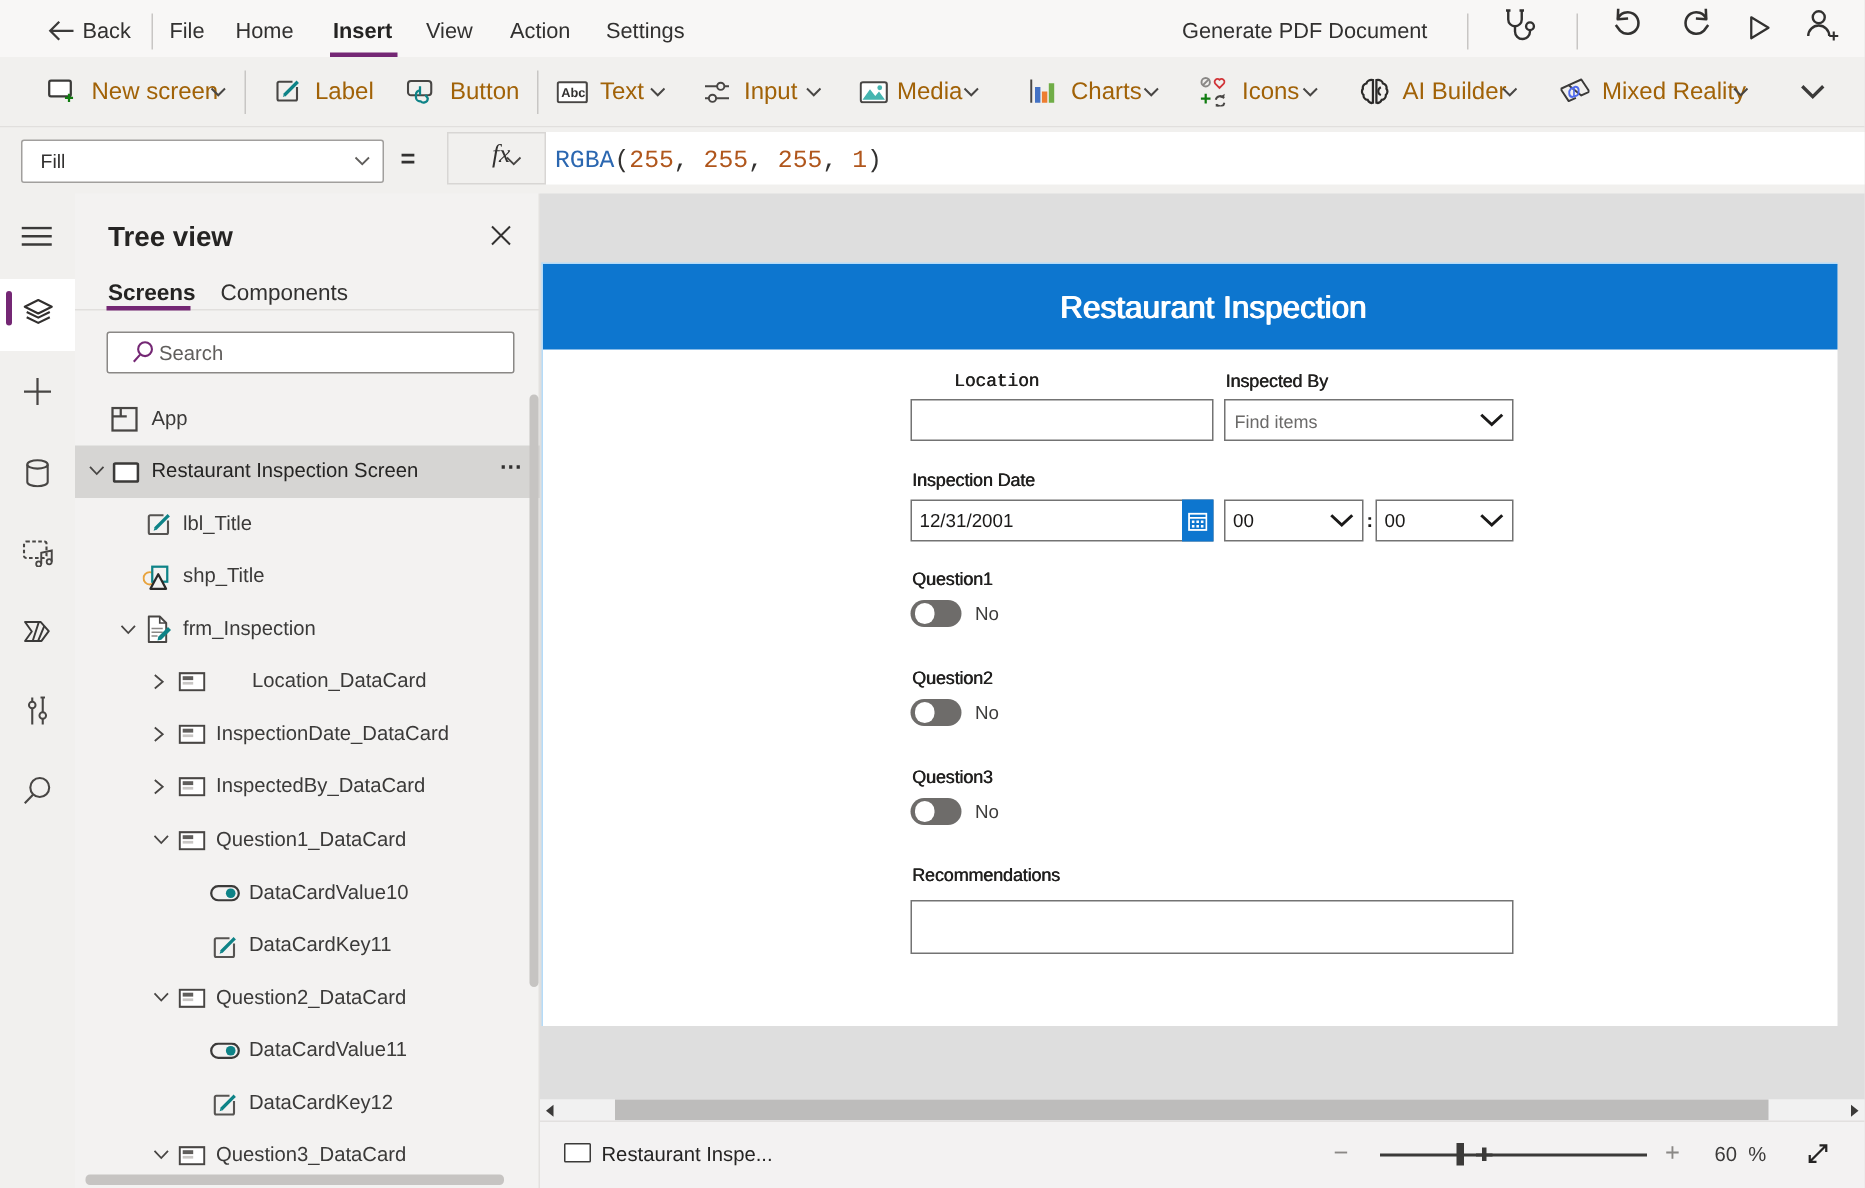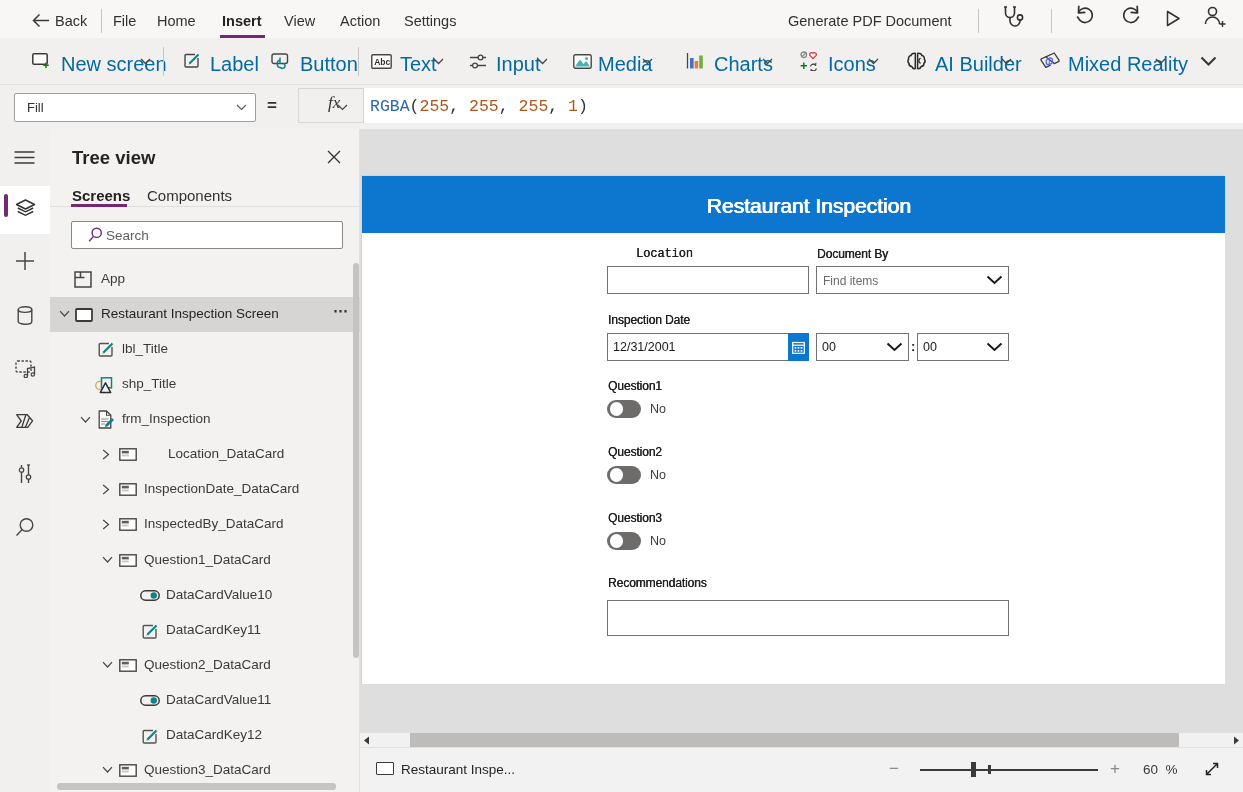--- a/index.html
+++ b/index.html
@@ -53,21 +53,21 @@
 
 <svg class="abs" style="left:1204px;top:6px" width="24" height="24" viewBox="0 0 24 24">
   <circle cx="8.5" cy="5.5" r="4" fill="none" stroke="#323130" stroke-width="1.6"></circle>
   <path d="M1.5 18 a7 7 0 0 1 14 0" fill="none" stroke="#323130" stroke-width="1.6"></path>
   <path d="M18.5 15 L18.5 21 M15.5 18 L21.5 18" stroke="#323130" stroke-width="1.4"></path>
 </svg>
 
 <div class="abs" id="ribbon" style="left:0;top:38px;width:1243px;height:47px;background:#f1f0ee;border-bottom:1px solid #e1dfdd;box-sizing:border-box;"></div>
 <div id="ribbonitems">
 <style>
- .rtxt{position:absolute;top:53px;font-size:20px;color:#0369a1;white-space:nowrap;}
+ .rtxt{position:absolute;top:53px;font-size:16px;color:#a16207;white-space:nowrap;}
  .rsep{position:absolute;top:47px;width:1px;height:29px;background:#c8c6c4;}
  .rchev{position:absolute;top:58px;}
 </style>
 
 <svg class="abs" style="left:32px;top:52px" width="18" height="17" viewBox="0 0 18 17">
   <rect x="0.8" y="1.8" width="14.4" height="10.4" rx="1.2" fill="#fff" stroke="#3b3a39" stroke-width="1.5"></rect>
   <path d="M14 10.5 L14 16 M11.3 13.2 L16.7 13.2" stroke="#107c10" stroke-width="1.5"></path>
 </svg>
 <div class="rtxt" style="left:61px;">New screen</div>
 <svg class="rchev" style="left:140px;" width="11" height="7" viewBox="0 0 11 7">
@@ -422,21 +422,21 @@
 <div class="abs" style="left:362px;top:176px;width:863px;height:57px;background:#0d76cf;"></div>
 <div class="abs" style="left:607px;top:194px;width:404px;text-align:center;font-size:21px;font-weight:400;color:#fff;text-shadow:0.45px 0 0 #fff,-0.45px 0 0 #fff;">Restaurant Inspection</div>
 <div id="form">
 <style>
  .flabel{position:absolute;font-size:12px;font-weight:400;color:#21201f;white-space:nowrap;text-shadow:0.35px 0 0 #21201f;letter-spacing:-0.1px;}
  .fbox{position:absolute;background:#fff;border:1px solid #737373;box-sizing:border-box;}
  .dchev{position:absolute;}
 </style>
 <div class="flabel" style="left:636px;top:247px;font-family:Liberation Mono, monospace;">Location</div>
 <div class="fbox" style="left:607px;top:266px;width:202px;height:28px;"></div>
-<div class="flabel" style="left:817px;top:247px;">Document By</div>
+<div class="flabel" style="left:817px;top:247px;">Inspected By</div>
 <div class="fbox" style="left:816px;top:266px;width:193px;height:28px;"></div>
 <div class="abs" style="left:823px;top:274px;font-size:12px;color:#6b6a69;">Find items</div>
 <svg class="dchev" style="left:986px;top:275px" width="17" height="10" viewBox="0 0 17 10">
       <path d="M1.5 1.5 L8.5 8 L15.5 1.5" fill="none" stroke="#1b1a19" stroke-width="2"></path>
     </svg>
 
 <div class="flabel" style="left:608px;top:313px;">Inspection Date</div>
 <div class="fbox" style="left:607px;top:333px;width:202px;height:28px;"></div>
 <div class="abs" style="left:613px;top:340px;font-size:12.5px;color:#1b1a19;">12/31/2001</div>
 <div class="abs" style="left:788px;top:333px;width:21px;height:28px;background:#0d76cf;"></div>

